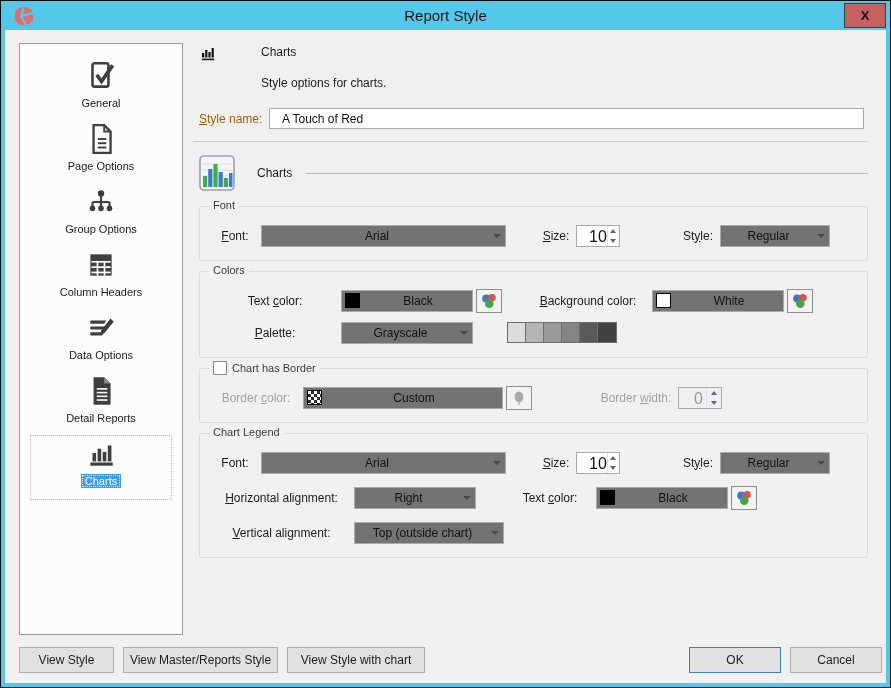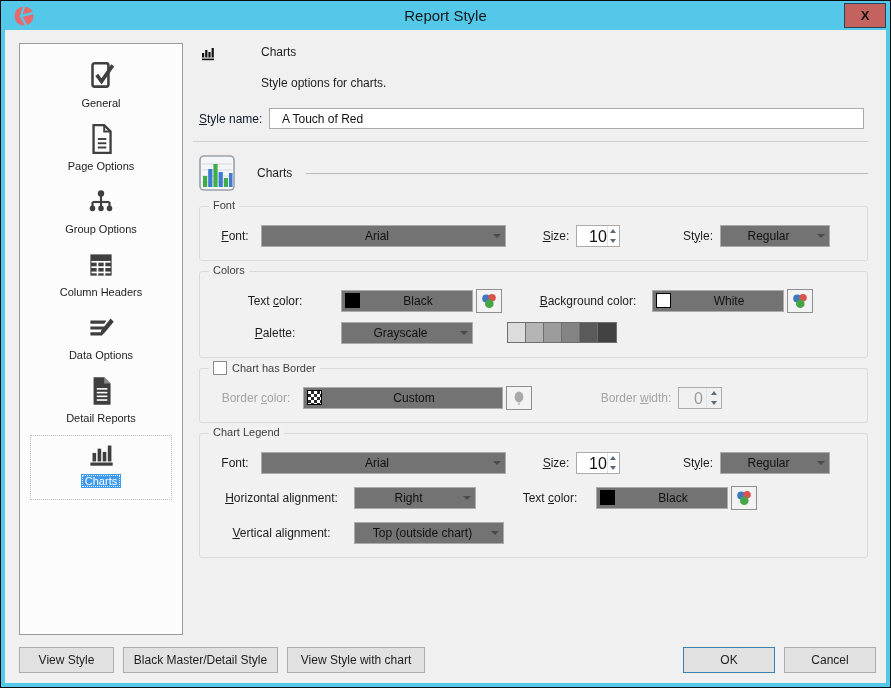--- a/index.html
+++ b/index.html
@@ -50,21 +50,21 @@
   
   .main { flex:1 1 auto; padding: 10px 16px 0 8px; display:flex; flex-direction:column; }
 
   .page-header { display:flex; align-items:flex-start; }
   .page-header .hdr-icon { width:70px; padding-left:8px; padding-top:4px; }
   .hdr-texts { display:flex; flex-direction:column; }
   .hdr-title { font-size:12px; color:#1c1c1c; margin-top:5px; }
   .hdr-desc  { font-size:12px; color:#1c1c1c; margin-top:17px; }
 
   .style-name-row { display:flex; align-items:center; margin: 18px 0 0 8px; }
-  .style-name-row .lbl { width:70px; font-size:12px; color:#0f172a; }
+  .style-name-row .lbl { width:70px; font-size:12px; color:#a16207; }
   .text-input {
     flex:1; height:21px; background:#fff; border:1px solid #ABABAB;
     font-size:12px; color:#111; padding:0 12px; margin-right:6px;
     font-family:"Liberation Sans",sans-serif;
   }
 
   .separator { border-top:1px solid #CFCFCF; margin: 12px 2px 0 2px; }
 
   .section-row { display:flex; align-items:center; margin: 10px 0 2px 8px; height:42px; }
   .section-icon { width:36px; height:36px; flex:0 0 auto; }
@@ -114,21 +114,21 @@
 
   
   .checkbox { width:14px; height:14px; background:#fff; border:1px solid #8C8C8C; margin-right:5px; cursor:pointer; flex:0 0 auto; }
 
   
   .palette-strip { display:flex; height:21px; margin-left:34px; border:1px solid #6e6e6e; }
   .palette-strip span { width:18px; height:100%; border-right:1px solid #6e6e6e; }
   .palette-strip span:last-child { border-right:none; }
 
   
-  .footer { position:absolute; left:0; right:0; bottom:0; height:40px; display:flex; align-items:center; padding: 0 10px 6px 14px; background:#F0F0F0; }
+  .footer { position:absolute; left:0; right:0; bottom:0; height:40px; display:flex; align-items:center; padding: 0 4px 6px 14px; background:#F0F0F0; }
   .btn {
     height:26px; background:#E1E1E1; border:1px solid #ADADAD;
     font-size:12px; color:#1c1c1c; font-family:"Liberation Sans",sans-serif;
     display:flex; align-items:center; justify-content:center; cursor:pointer;
   }
   .btn + .btn { margin-left:9px; }
   .footer .spacer { flex:1; }
   .btn.ok { border:1px solid #3C7FB1; }
   .b-95 {width:95px;} .b-155{width:155px;} .b-138{width:138px;} .b-92{width:92px;}
 </style>
@@ -437,21 +437,21 @@
             <span class="combo-text">Top (outside chart)</span>
             <span class="combo-arrow"></span>
           </div>
         </div>
       </div>
 
     </div>
 
     <div class="footer">
       <button class="btn b-95">View Style</button>
-      <button class="btn b-155">Black Master/Detail Style</button>
+      <button class="btn b-155">View Master/Reports Style</button>
       <button class="btn b-138">View Style with chart</button>
       <span class="spacer"></span>
       <button class="btn ok b-92">OK</button>
       <button class="btn b-92">Cancel</button>
     </div>
 
   </div>
 </div>
 
 </body></html>

